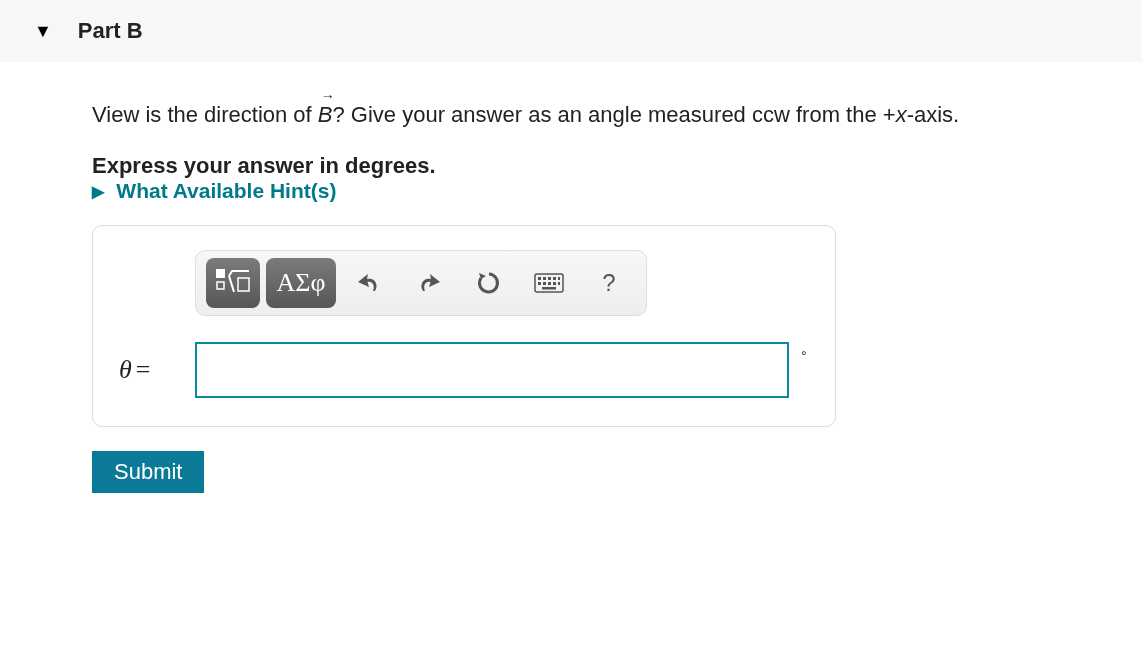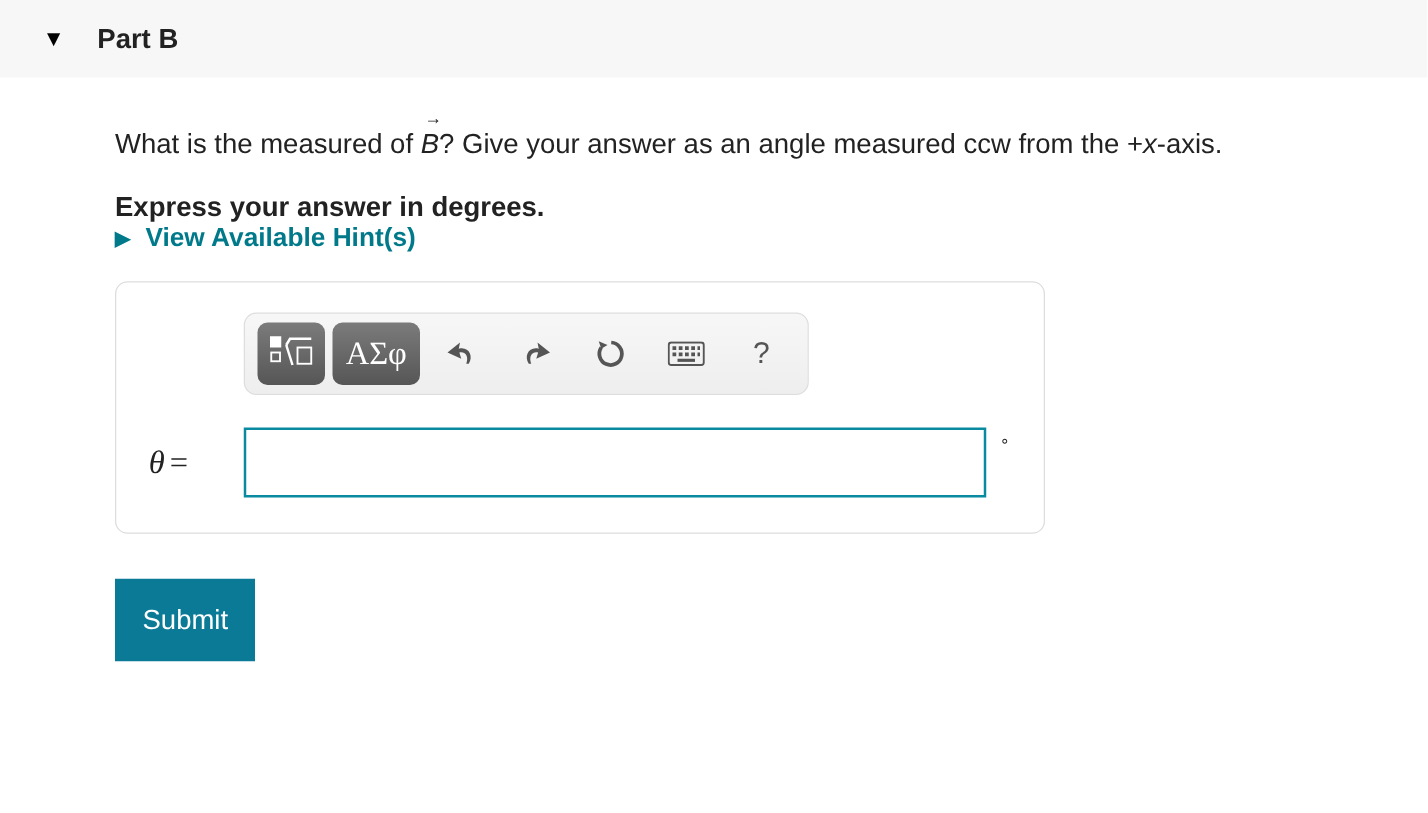--- a/index.html
+++ b/index.html
@@ -62,21 +62,21 @@
     font-size: 21px;
     cursor: pointer;
     margin-bottom: 22px;
   }
   .hints-row .tri2 { font-size: 16px; color:#007a8a; }
   .answer-box {
     border: 1px solid #ddd;
     border-radius: 10px;
     padding: 24px 24px 28px 24px;
     width: 744px;
-    margin-bottom: 36px;
+    margin-bottom: 24px;
   }
   .toolbar {
     margin-left: 78px;
     display: inline-flex;
     align-items: center;
     background: linear-gradient(#f7f7f7,#eeeeee);
     border: 1px solid #ddd;
     border-radius: 10px;
     padding: 7px 10px;
     gap: 6px;
@@ -126,48 +126,48 @@
     font-size: 14px;
     position: relative;
     top: -14px;
     left: -2px;
   }
   .submit-btn {
     background: #0a7a96;
     color: #fff;
     border: none;
     font-size: 22px;
-    padding: 20px 22px;
+    padding: 8px 22px;
     cursor: pointer;
   }
 </style>
 </head>
 <body>
 
 <div class="part-header">
   <span class="tri">▼</span>
   <span class="title">Part B</span>
 </div>
 
 <div class="content">
 
   <p class="question-line">
-    <span>What is the measured of </span>
+    <span>View is the direction of </span>
     <span class="vec-B">
       <span class="arrow">→</span>
       <span>B</span>
     </span><span>? Give your answer as an angle measured ccw from the </span>
     <span class="plus-x"><span>+</span><span class="px">x</span></span><span>-axis.</span>
   </p>
 
   <p class="instruct">Express your answer in degrees.</p>
 
   <div class="hints-row">
     <span class="tri2">▶</span>
-    <span>View Available Hint(s)</span>
+    <span>What Available Hint(s)</span>
   </div>
 
   <div class="answer-box">
     <div class="toolbar">
       <div class="tb-btn dark">
         <svg width="36" height="30" viewBox="0 0 36 30">
           <rect x="1" y="1" width="9" height="9" fill="#fff" stroke="none"></rect>
           <rect x="2" y="14" width="7" height="7" fill="none" stroke="#fff" stroke-width="1.5"></rect>
           <path d="M14 8 L17 3 L34 3" stroke="#fff" stroke-width="2" fill="none"></path>
           <path d="M14 8 L19 24" stroke="#fff" stroke-width="2" fill="none"></path>

